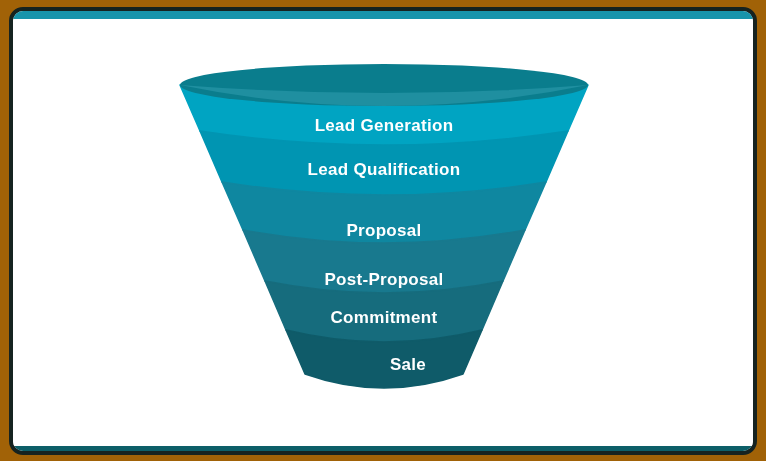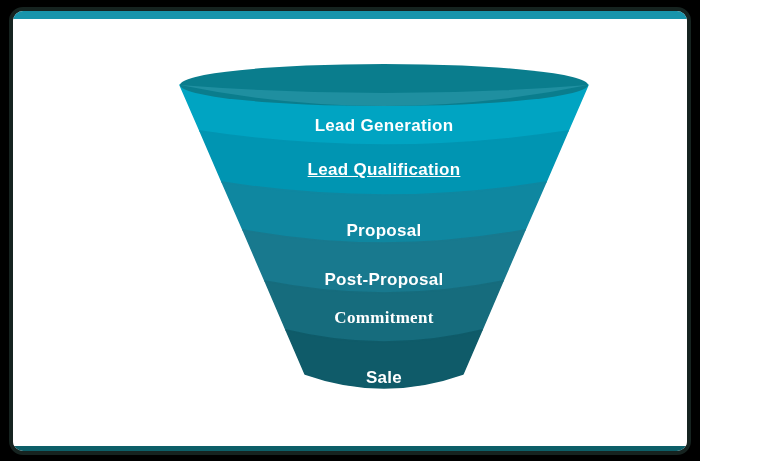--- a/index.html
+++ b/index.html
@@ -3,23 +3,23 @@
 <meta charset="utf-8">
 <style>
   html, body {
     margin: 0;
     padding: 0;
     background: #ffffff;
     font-family: "Liberation Sans", "DejaVu Sans", sans-serif;
   }
   .stage {
     position: relative;
-    width: 700px;
+    width: 766px;
     height: 461px;
-    background: #000000;
+    background: #a16207;
     overflow: hidden;
   }
   .card {
     position: absolute;
     left: 9px;
     top: 7px;
     right: 9px;
     bottom: 6px;
     border: 4px solid #162320;
     border-radius: 14px;
@@ -76,19 +76,19 @@
       <path d="M 200 131 Q 384 159 568 131 L 546 182 Q 384 208 222 182 Z" fill="#0095B2" stroke="#0095B2" stroke-width="1.5" stroke-linejoin="round"></path>
       <path d="M 222 182 Q 384 208 546 182 L 525 230 Q 384 256 243 230 Z" fill="#0F87A0" stroke="#0F87A0" stroke-width="1.5" stroke-linejoin="round"></path>
       <path d="M 243 230 Q 384 256 525 230 L 503 281 Q 384 305 265 281 Z" fill="#18798E" stroke="#18798E" stroke-width="1.5" stroke-linejoin="round"></path>
       <path d="M 265 281 Q 384 305 503 281 L 482 330 Q 384 354 286 330 Z" fill="#166C7D" stroke="#166C7D" stroke-width="1.5" stroke-linejoin="round"></path>
       <path d="M 286 330 Q 384 354 482 330 L 463 374 Q 384 402 305 374 Z" fill="#0F5B69" stroke="#0F5B69" stroke-width="1.5" stroke-linejoin="round"></path>
       <ellipse cx="384" cy="85" rx="204" ry="21" fill="#0A7D8D"></ellipse>
       <path d="M 180 85 Q 384 101 588 85 Q 384 127 180 85 Z" fill="#1F8FA0"></path>
     </svg>
   <div id="labels">
       <div class="stage-label" style="top: 125.5px; color: rgb(255, 255, 255);">Lead Generation</div>
-      <div class="stage-label" style="top: 170px; color: rgb(255, 255, 255); text-decoration: underline;">Lead Qualification</div>
+      <div class="stage-label" style="top: 170px; color: rgb(255, 255, 255);">Lead Qualification</div>
       <div class="stage-label" style="top: 231px; color: rgb(255, 255, 255);">Proposal</div>
       <div class="stage-label" style="top: 280px; color: rgb(255, 255, 255);">Post-Proposal</div>
-      <div class="stage-label" style="top: 317.5px; color: rgb(255, 255, 255); font-family: Liberation Serif, serif;">Commitment</div>
-      <div class="stage-label" style="top: 378px; color: rgb(255, 255, 255);">Sale</div>
+      <div class="stage-label" style="top: 317.5px; color: rgb(255, 255, 255);">Commitment</div>
+      <div class="stage-label" style="top: 365px; color: rgb(255, 255, 255); margin-left: 24px;">Sale</div>
     </div>
 </div>
 
 </body></html>

